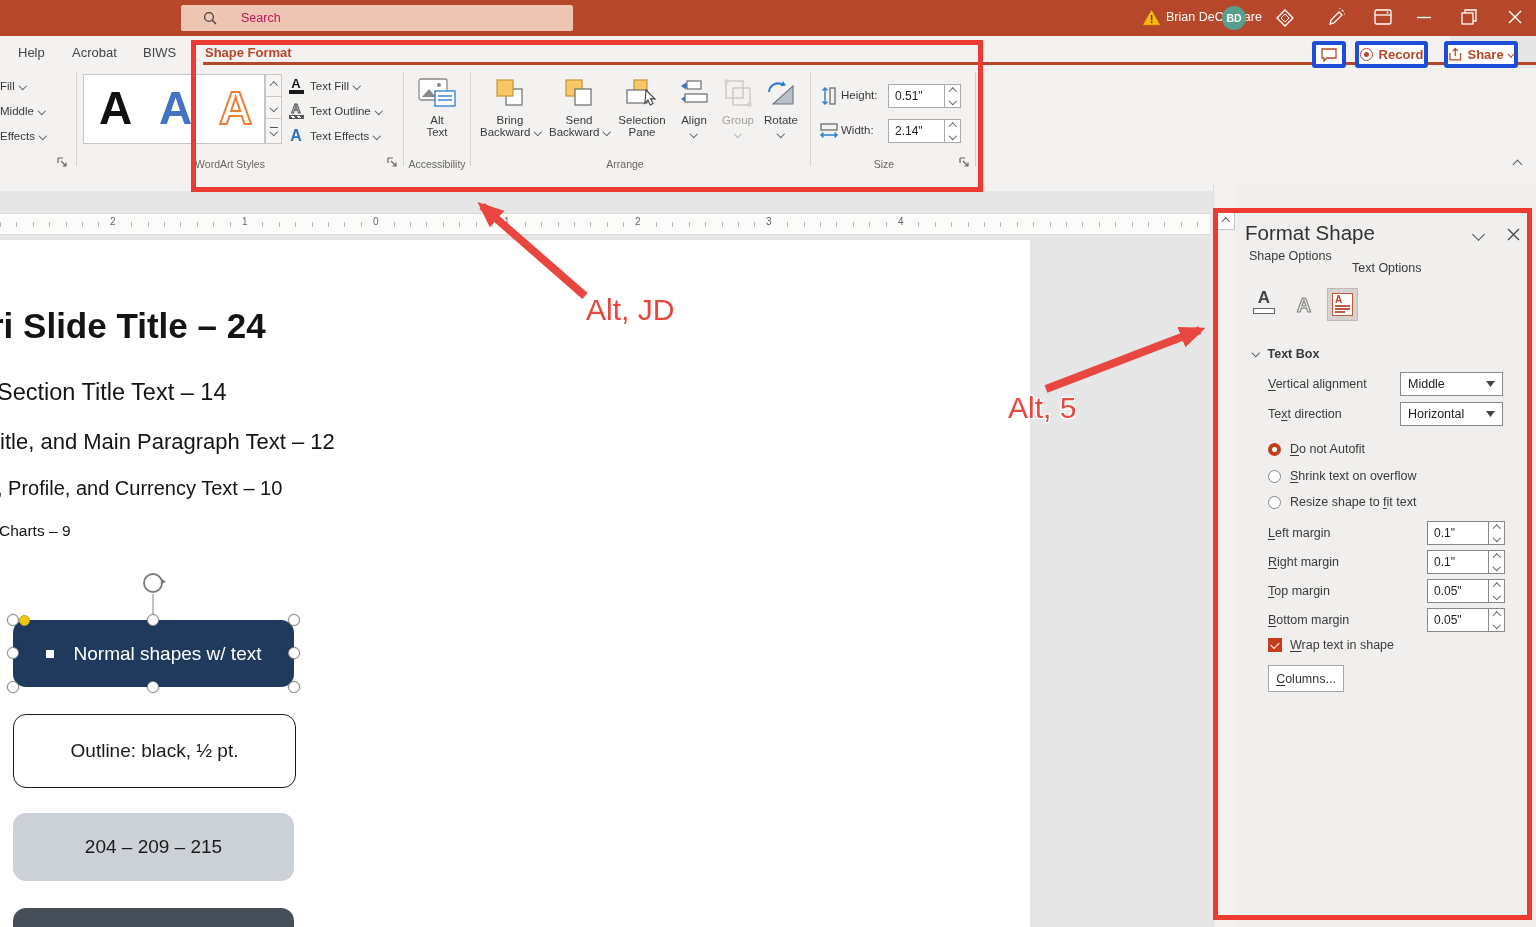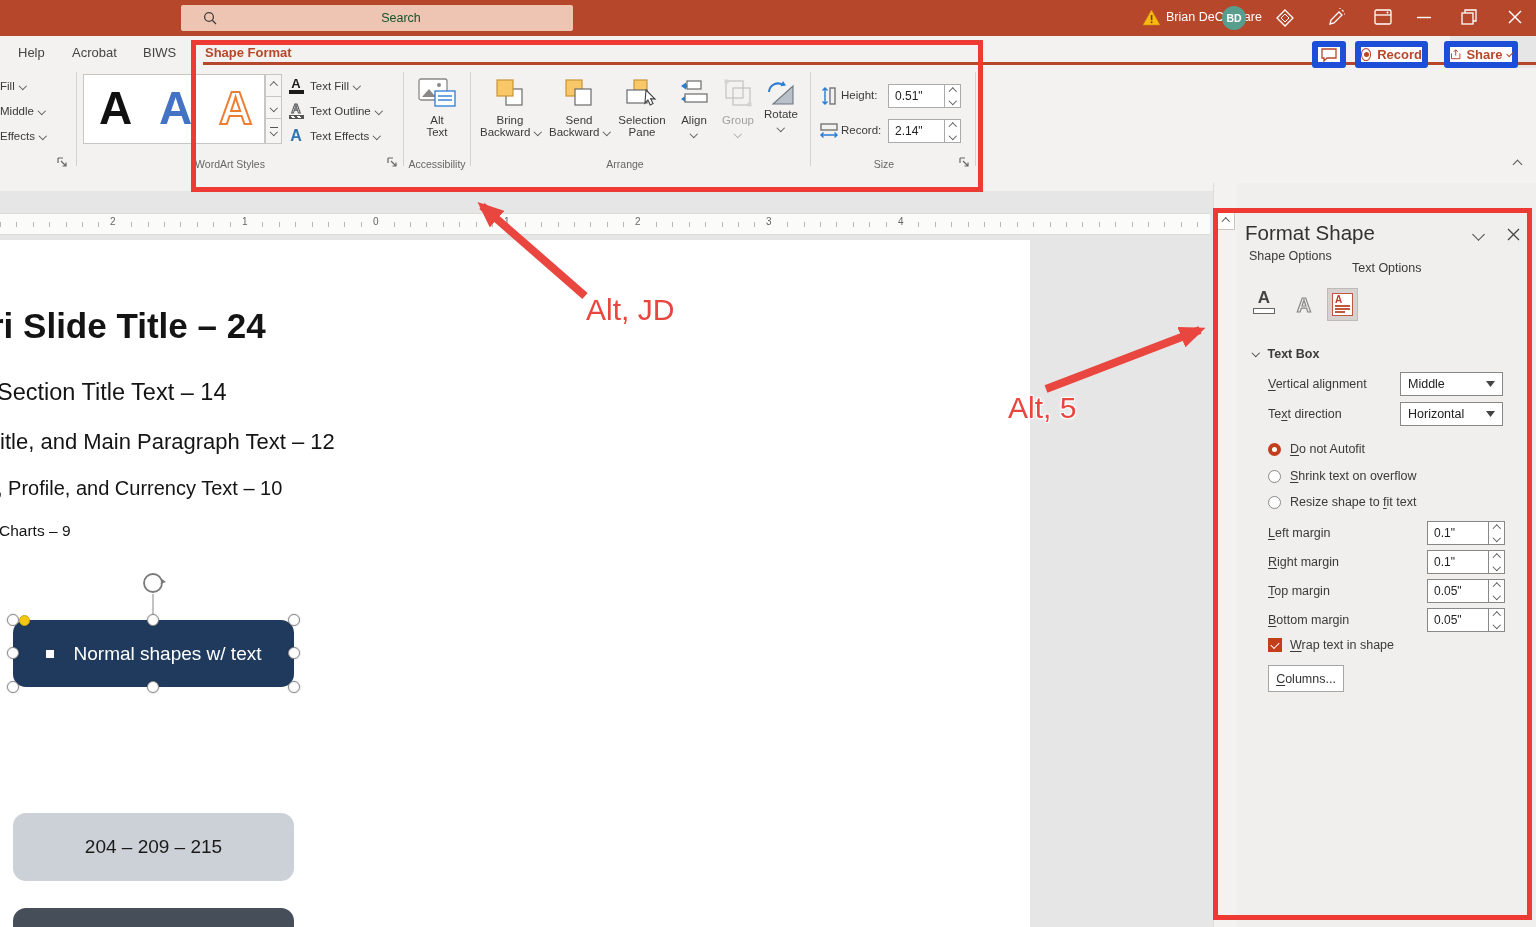--- a/index.html
+++ b/index.html
@@ -9,29 +9,29 @@
   .r{display:flex;align-items:center;}
   .c{display:flex;align-items:center;justify-content:center;}
   .chev{display:inline-block;width:6px;height:6px;border-right:1.4px solid currentColor;
         border-bottom:1.4px solid currentColor;transform:rotate(45deg);}
   .chev.up{transform:rotate(225deg);}
   .chev.s{width:4.5px;height:4.5px;}
   .ac{text-decoration:underline;text-underline-offset:2px;}
   
   .titlebar{left:0;top:0;width:1536px;height:36px;background:#b7472a;}
   .search{left:181px;top:5px;width:392px;height:26px;background:#eec4b2;border-radius:2px;
-          color:#14532d;font-size:12.5px;padding-left:24px;box-sizing:border-box;justify-content:center;}
+          color:#be185d;font-size:12.5px;padding-left:36px;box-sizing:border-box;}
   .tbicon{color:#fff;}
   .avatar{width:24px;height:24px;border-radius:50%;background:#579e8d;color:#fff;font-size:10.5px;font-weight:bold;}
   
   .tabrow{left:0;top:36px;width:1450px;height:32px;background:#f3f2f1;}
   .tab{font-size:13px;color:#444;padding:0 4px;height:32px;display:flex;align-items:center;}
   .tab.active{color:#b7472a;font-weight:bold;position:relative;}
   .tab.active::after{content:"";position:absolute;left:2px;right:2px;bottom:3px;height:3px;background:#b7472a;}
-  .topbtn{background:#fff;border:6px solid #1d4ed8;border-radius:3px;height:27px;box-sizing:border-box;
+  .topbtn{background:#fff;border:4px solid #1d4ed8;border-radius:3px;height:27px;box-sizing:border-box;
           font-size:13px;color:#b7472a;display:flex;align-items:center;justify-content:center;}
   
   .ribbon{left:0;top:68px;width:1536px;height:109px;background:#f3f2f1;border-bottom:1px solid #e1dfdd;}
   .rlabel{font-size:11.5px;color:#3b3a39;}
   .grplabel{font-size:10.5px;color:#686663;text-align:center;}
   .sep{position:absolute;top:4px;height:94px;width:1px;background:#d4d2d0;}
   .gallery{position:absolute;left:83px;top:6px;width:182px;height:70px;background:#fff;border:1px solid #c8c6c4;box-sizing:border-box;}
   .gbtn{position:absolute;left:265px;width:17px;height:23px;background:#f6f5f4;border:1px solid #c8c6c4;
         box-sizing:border-box;display:flex;align-items:center;justify-content:center;color:#555;}
   .wa1{font-size:46px;font-weight:bold;color:#111;}
@@ -284,21 +284,21 @@
         </svg>
       <span class="rlabel" style="margin-top:6px">Group</span>
       <span class="chev s" style="margin-top:5px;color:#555"></span>
     </div>
     <div class="ribbtn" style="left:758px;top:10px;width:46px">
       <svg width="32" height="30" viewBox="0 0 32 30">
           <path d="M8 26 L28 26 L28 8 Z" fill="#b9c0c9" stroke="#6f7780" stroke-width="1.1"></path>
           <path d="M4 14 a 9 9 0 0 1 14 -7" fill="none" stroke="#2b7cd3" stroke-width="2"></path>
           <path d="M18 3 l3 4.5 -5.5 .8 Z" fill="#2b7cd3"></path>
         </svg>
-      <span class="rlabel" style="">Rotate</span>
+      <span class="rlabel" style="margin-top:6px">Rotate</span>
       <span class="chev s" style="margin-top:5px;color:#555"></span>
     </div>
     <div class="abs grplabel" style="left:575px;top:90px;width:100px">Arrange</div>
     <div class="sep" style="left:810px"></div>
 
     <svg class="abs" style="left:821px;top:18px" width="16" height="20" viewBox="0 0 16 20">
         <path d="M4 2 v16 M1.5 4.5 L4 2 L6.5 4.5 M1.5 15.5 L4 18 L6.5 15.5" fill="none" stroke="#2b7cd3" stroke-width="1.4"></path>
         <rect x="9" y="2" width="5" height="16" fill="none" stroke="#6b6b6b" stroke-width="1.3"></rect>
       </svg>
     <span class="abs rlabel" style="left:841px;top:21px">Height:</span>
@@ -306,21 +306,21 @@
       <span class="val">0.51"</span>
       <span class="spincol">
           <span class="chev s up"></span>
           <span class="chev s"></span>
         </span>
     </div>
     <svg class="abs" style="left:819px;top:54px" width="20" height="18" viewBox="0 0 20 18">
         <rect x="2" y="2" width="16" height="6" fill="none" stroke="#6b6b6b" stroke-width="1.3"></rect>
         <path d="M2 13 h16 M4.5 10.5 L2 13 L4.5 15.5 M15.5 10.5 L18 13 L15.5 15.5" fill="none" stroke="#2b7cd3" stroke-width="1.4"></path>
       </svg>
-    <span class="abs rlabel" style="left:841px;top:56px">Record:</span>
+    <span class="abs rlabel" style="left:841px;top:56px">Width:</span>
     <div class="inpt" style="left:888px;top:51px;width:73px">
       <span class="val">2.14"</span>
       <span class="spincol">
           <span class="chev s up"></span>
           <span class="chev s"></span>
         </span>
     </div>
     <div class="abs grplabel" style="left:844px;top:90px;width:80px">Size</div>
     <svg class="abs launch" style="left:958px;top:88px" viewBox="0 0 12 12">
         <path d="M2 2 h5 M2 2 v5" stroke="#686663" stroke-width="1.2" fill="none"></path>
@@ -365,20 +365,23 @@
     <div class="handle" style="left:7px;top:374px"></div>
     <div class="handle" style="left:147px;top:374px"></div>
     <div class="handle" style="left:288px;top:374px"></div>
     <div class="handle" style="left:7px;top:407px"></div>
     <div class="handle" style="left:288px;top:407px"></div>
     <div class="handle" style="left:7px;top:441px"></div>
     <div class="handle" style="left:147px;top:441px"></div>
     <div class="handle" style="left:288px;top:441px"></div>
     <div class="yhandle" style="left:19px;top:375px"></div>
 
+    <div class="shape" style="top:474px;height:72px;background:#fff;border:1.3px solid #1a1a1a;color:#1a1a1a">
+      <span>Outline: black, ½ pt.</span>
+    </div>
     <div class="shape" style="top:573px;height:68px;background:#ccd1d7;color:#1a1a1a">
       <span>204 – 209 – 215</span>
     </div>
     <div class="shape" style="top:668px;height:40px;background:#454e59;color:#fff">
       <span></span>
     </div>
   </div>
 
   <div class="abs scrollcol"></div>
   <div class="abs c" style="left:1216px;top:211px;width:19px;height:19px;background:#fff;border:1px solid #c8c6c4;box-sizing:border-box;color:#444">

